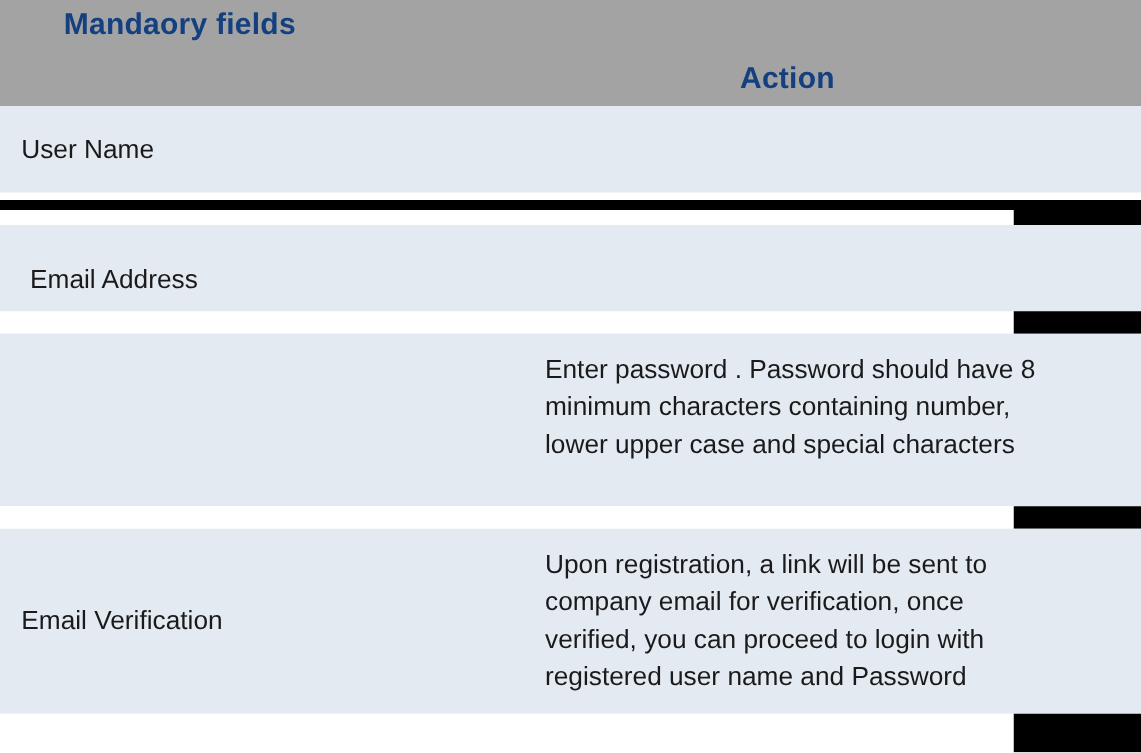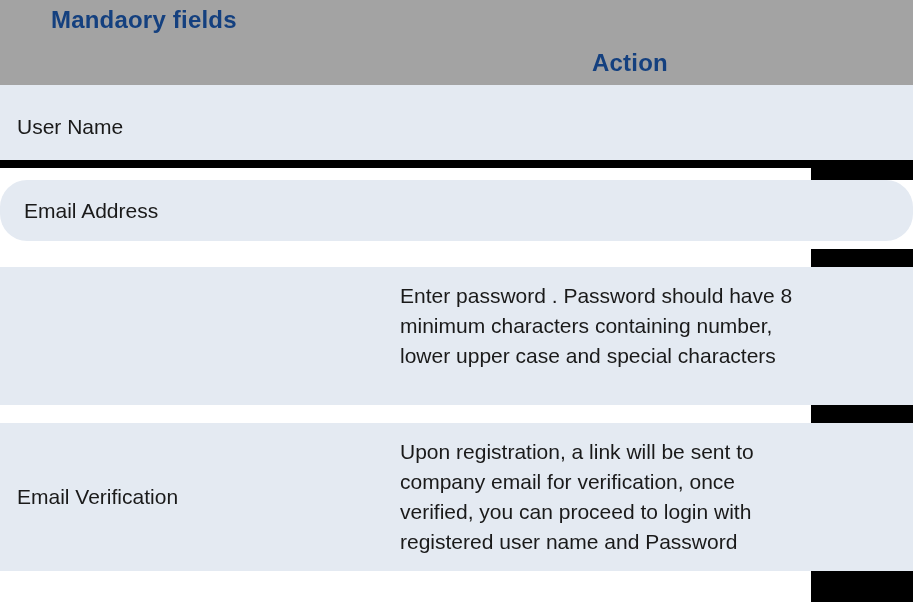--- a/index.html
+++ b/index.html
@@ -63,21 +63,21 @@
   .row.single .cell.col-a,
   .row.single .cell.col-b {
     top: 50%;
     transform: translateY(-50%);
   }
   
   .row.multi .cell.col-a {
     top: 50%;
     transform: translateY(-50%);
   }
-  .row.multi .cell.col-b { top: 14px; }
+  .row.multi .cell.col-b { top: 14px; margin-left: 36px; }
 
   
   .sep {
     position: absolute;
     left: 0;
     width: 913px;
   }
   .sep .rule {          
     position: absolute;
     left: 0;
@@ -104,31 +104,31 @@
 </head>
 <body>
 
 <div id="page">
 
   <div class="header-band">
     <div class="header-cell col-a">Mandaory fields</div>
     <div class="header-cell col-b">Action</div>
   </div>
 
-  <div class="row single" style="top:85px; height:83px;">
+  <div class="row single" style="top:85px; height:69px;">
     <div class="cell col-a">User Name</div>
   </div>
 
   <div class="sep" style="top:160px; height:20px;">
     <div class="gap"></div>
     <div class="tab"></div>
     <div class="rule"></div>
   </div>
 
-  <div class="row single" style="top:180px; height:61px;border-radius:27px;">
+  <div class="row single" style="top:180px; height:87px;">
     <div class="cell col-a" style="left:24px;">Email Address</div>
   </div>
 
   <div class="sep" style="top:249px; height:18px;">
     <div class="gap"></div>
     <div class="tab"></div>
   </div>
 
   <div class="row multi" style="top:267px; height:138px;">
     <div class="cell col-b">Enter password . Password should have 8 minimum characters containing number, lower upper case and special characters</div>

